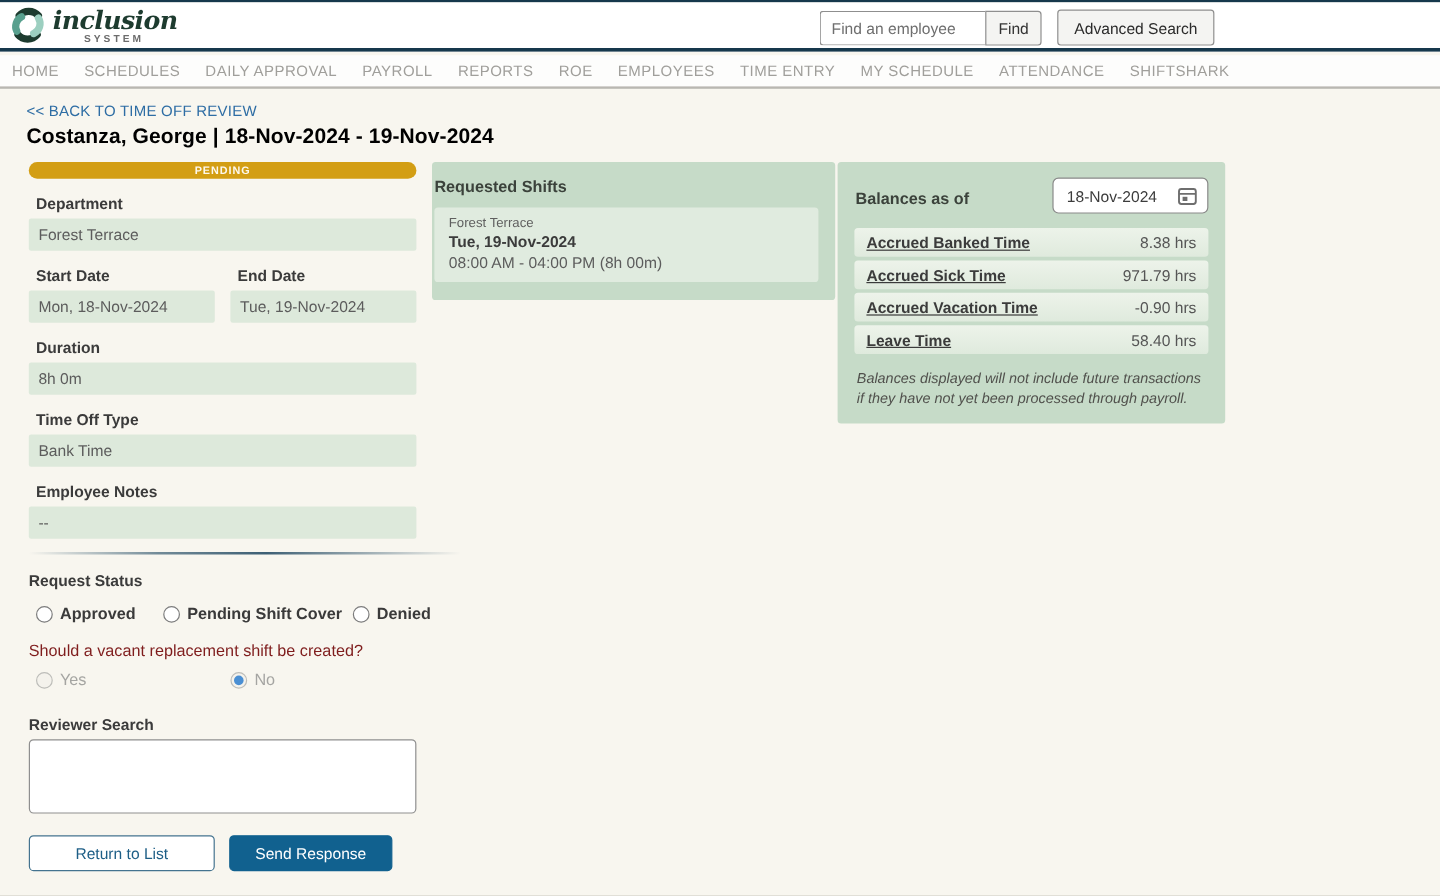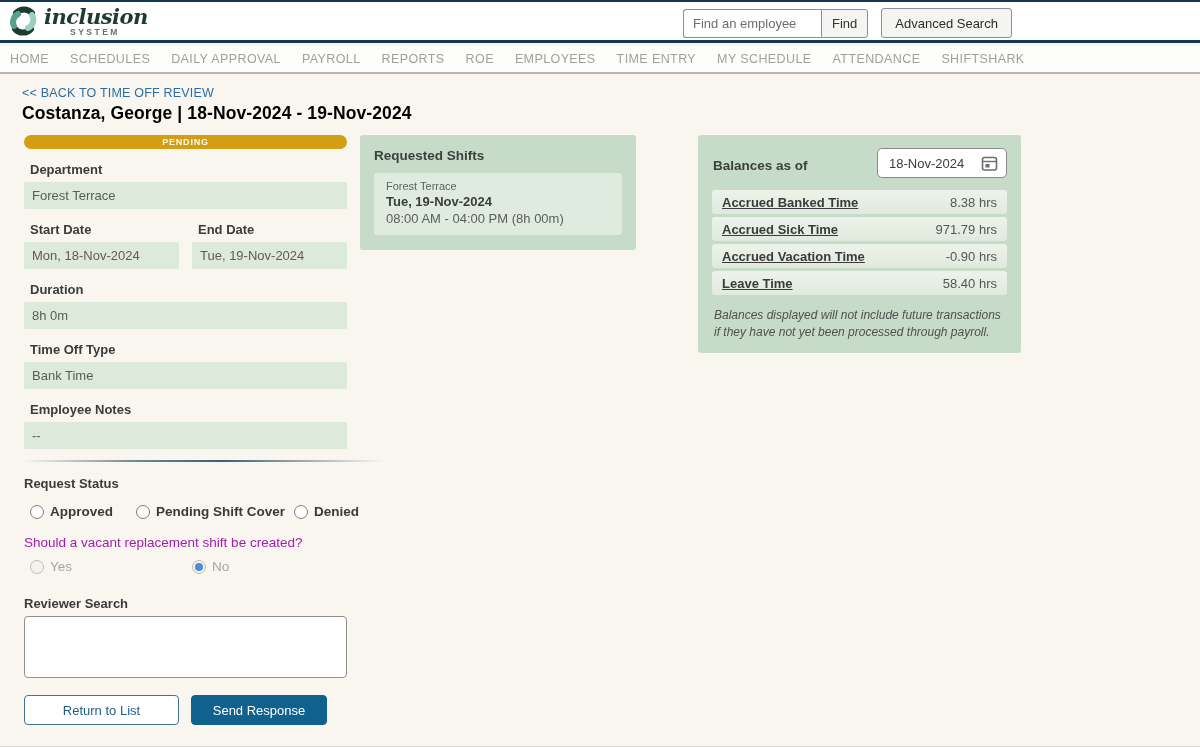--- a/index.html
+++ b/index.html
@@ -87,21 +87,21 @@
     border-radius: 1px;
   }
   .rs-label { font-size: 13px; font-weight: 700; color: #3b3b3b; margin: 14px 0 0 0; }
   .radio-row { position: relative; height: 15px; margin-top: 14px; }
   .radio-opt { position: absolute; display: flex; align-items: center; gap: 6px; cursor: pointer; }
   .radio-circle {
     width: 14px; height: 14px; border-radius: 50%; border: 1px solid #7c7c7c; background: #fff;
     flex: 0 0 auto;
   }
   .radio-label { font-size: 13.5px; font-weight: 700; color: #3a3a3a; line-height: 14px; }
-  .disabled-q { font-size: 13.5px; color: #a21caf; margin-top: 15px; }
+  .disabled-q { font-size: 13.5px; color: #7f1d1d; margin-top: 15px; }
   .radio-row.disabled { margin-top: 10px; }
   .radio-row.disabled .radio-circle { border-color: #bdbdb9; background: #f4f2ec; }
   .radio-row.disabled .radio-label { color: #a5a5a2; font-weight: 400; font-size: 13.5px; }
   .radio-circle.checked {
     border-color: #4a8fd3; background: #fff; position: relative;
   }
   .radio-circle.checked::after {
     content: ""; position: absolute; left: 2px; top: 2px; width: 8px; height: 8px;
     border-radius: 50%; background: #4a8fd3;
   }
@@ -118,22 +118,22 @@
     font-family: "Liberation Sans", sans-serif;
   }
   .send-btn {
     width: 136px; height: 30px; background: #11618f; border: 1px solid #11618f;
     border-radius: 4px; color: #ffffff; font-size: 13px; cursor: pointer;
     font-family: "Liberation Sans", sans-serif;
   }
 
   
   .shifts-panel {
-    position: absolute; left: 360px; top: 135px; width: 276px; min-height: 102px;
-    background: #c6dbc8; border-radius: 3px; padding: 13px 14px 15px 14px;
+    position: absolute; left: 360px; top: 135px; width: 336px; min-height: 102px;
+    background: #c6dbc8; border-radius: 3px; padding: 13px 14px 15px 2px;
   }
   .panel-title { font-size: 13.5px; font-weight: 700; color: #3b423b; }
   .shift-card {
     margin-top: 10px; background: #e0ebdf; border-radius: 3px; padding: 7px 12px 9px 12px;
   }
   .shift-dept { font-size: 11px; color: #5f5f5f; }
   .shift-date { font-size: 13px; font-weight: 700; color: #3b3b3b; margin-top: 2px; }
   .shift-time { font-size: 13px; color: #5c5c5c; margin-top: 2px; }
 
   

